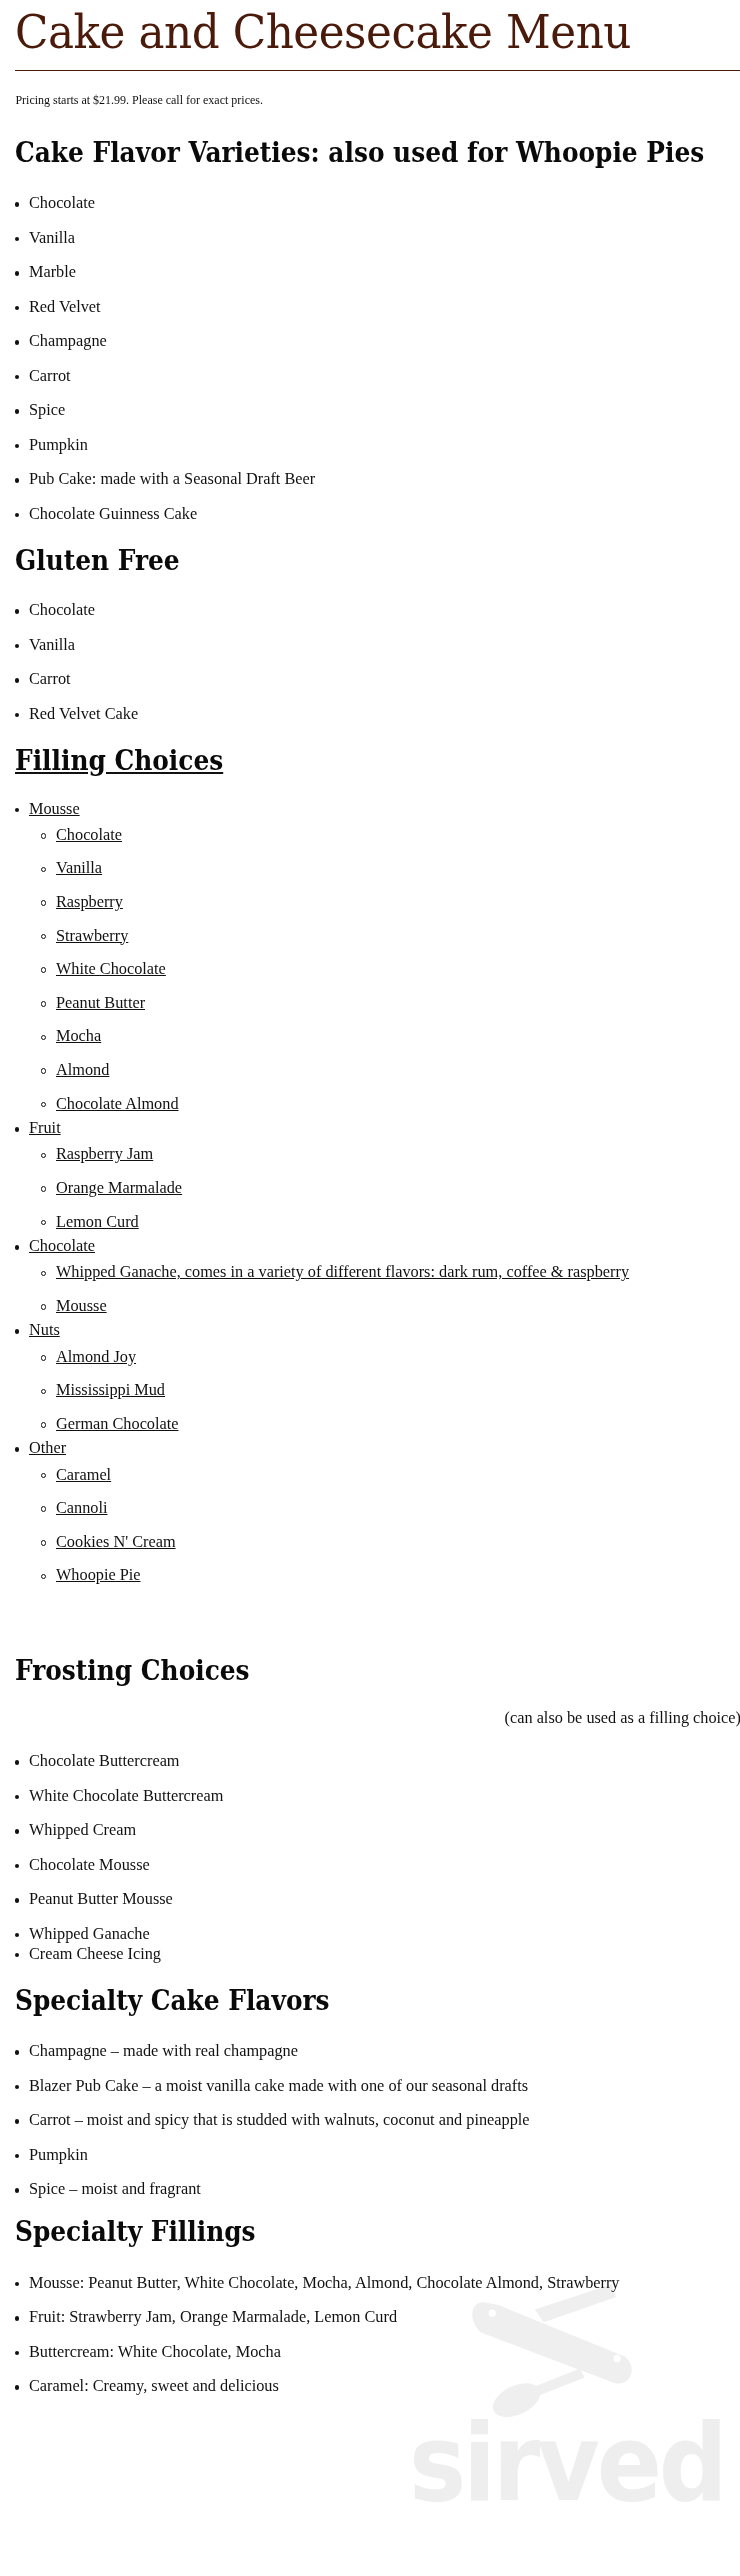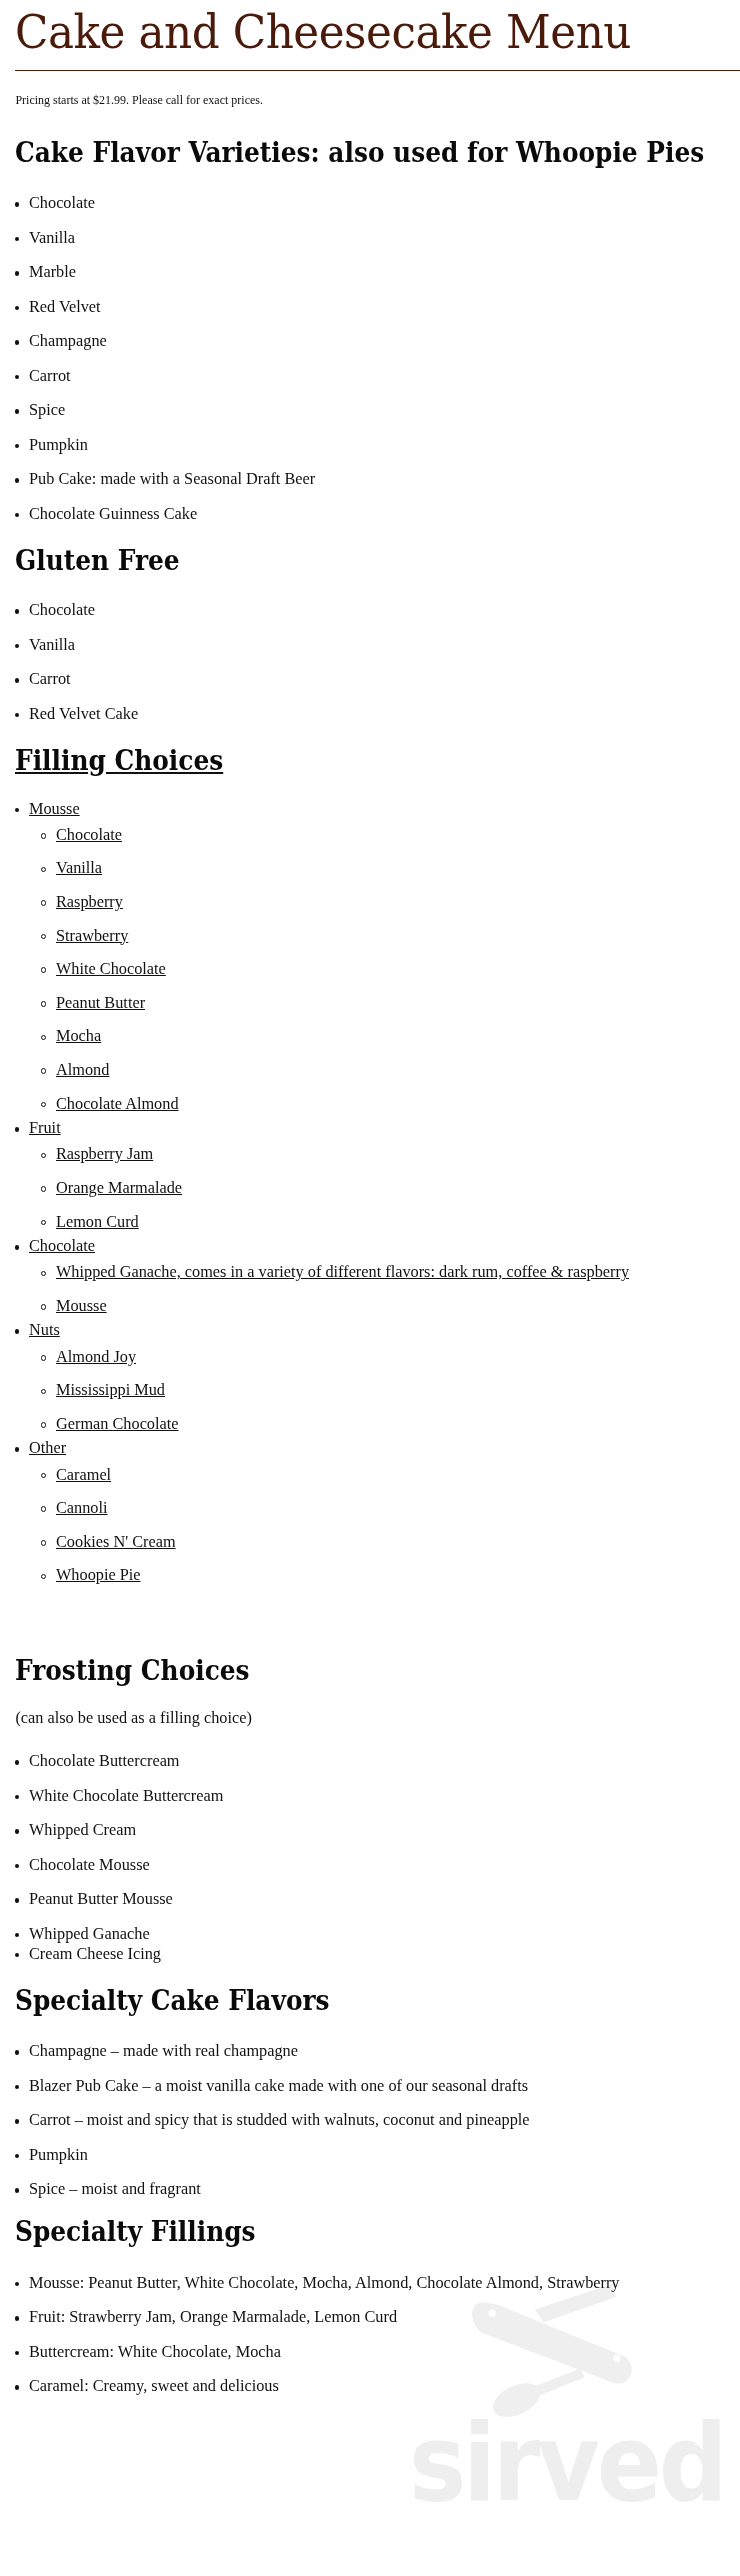--- a/index.html
+++ b/index.html
@@ -106,20 +106,21 @@
     margin-bottom: 4.5px;
   }
   ul.list > li.parent > ul.nested > li:last-child {
     margin-bottom: 0;
   }
   ul.list > li.parent:last-child { margin-bottom: 0; }
   .note {
     font-size: 16.3px;
     line-height: 20px;
     margin: 0;
+    text-align: right;
   }
   .watermark {
     position: absolute;
     z-index: 1;
     left: 399px;
     top: 2246px;
     width: 342px;
     height: 272px;
     pointer-events: none;
   }

